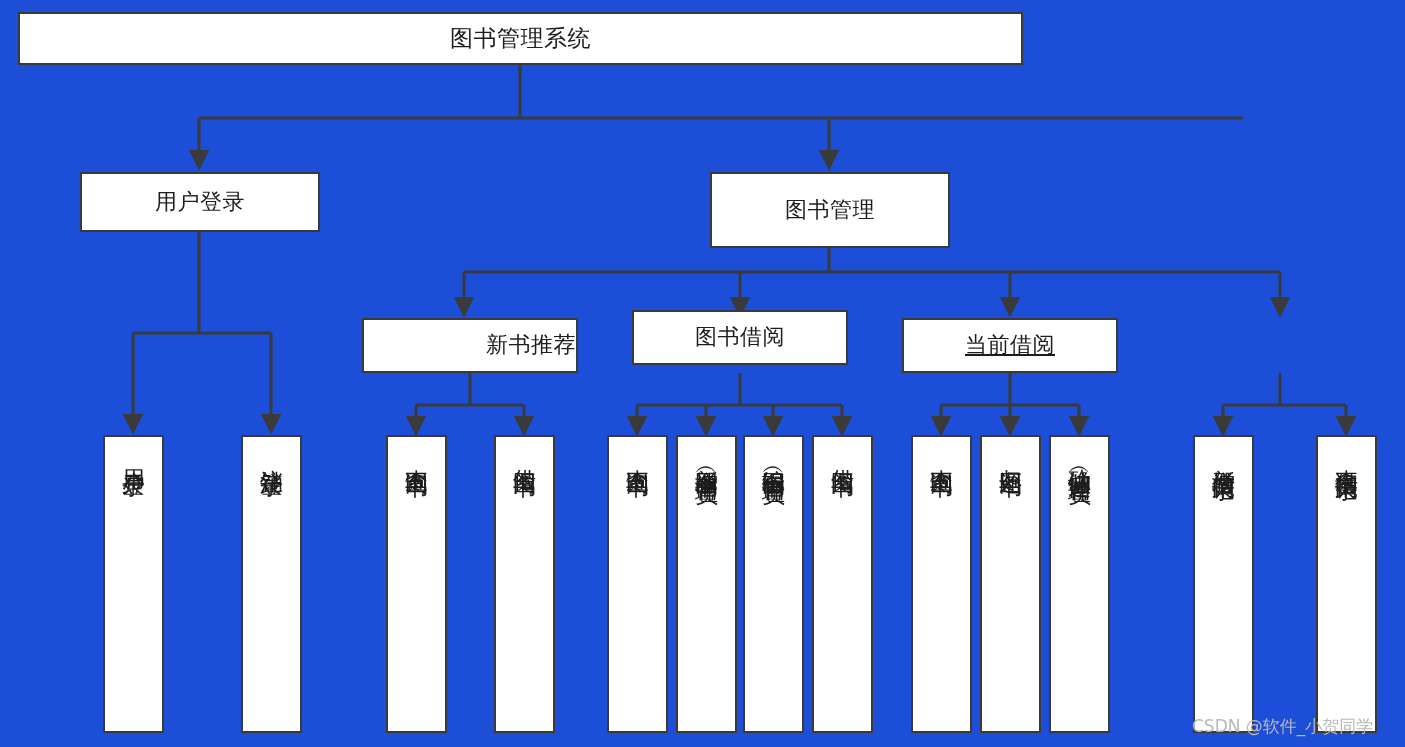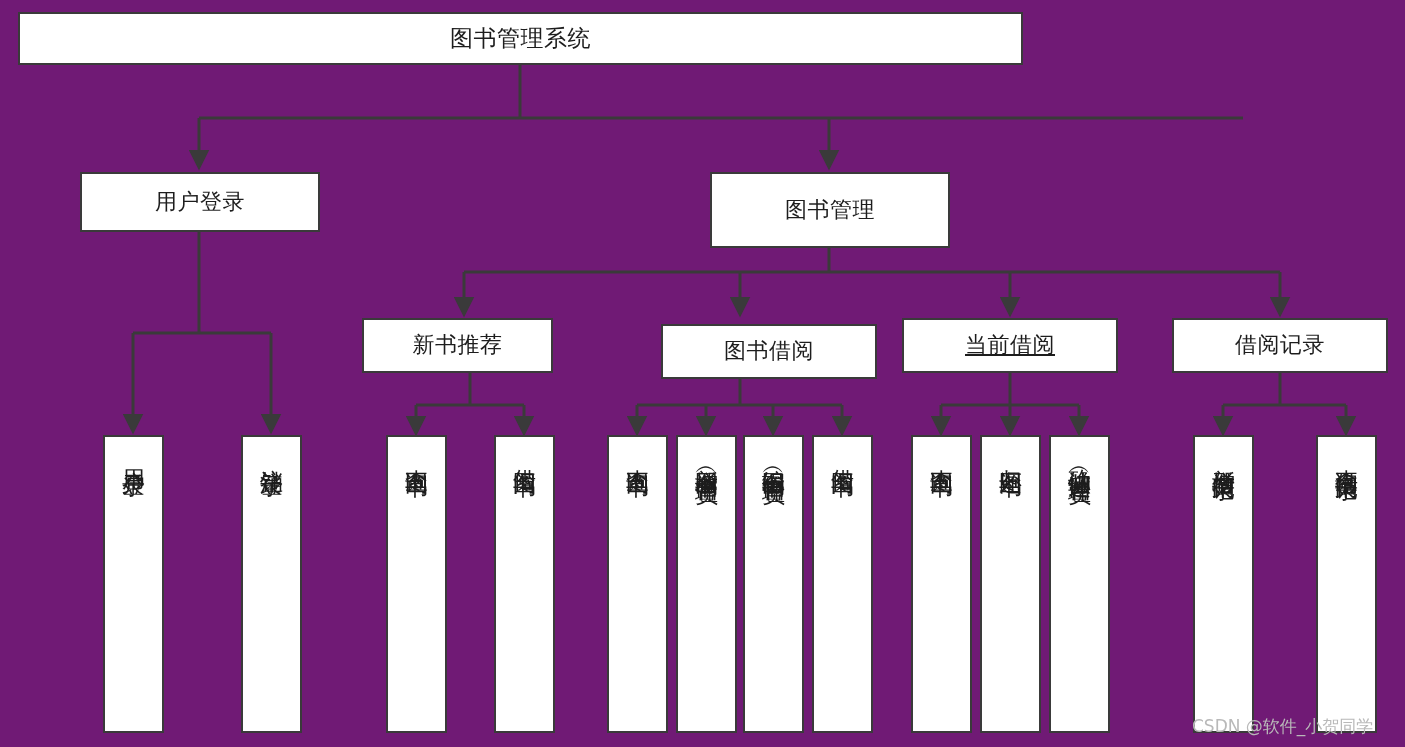--- a/index.html
+++ b/index.html
@@ -8,21 +8,21 @@
     padding: 0;
     background: #ffffff;
   }
   body {
     font-family: "DejaVu Sans", "Liberation Sans", sans-serif;
   }
   #diagram-canvas {
     position: relative;
     width: 1405px;
     height: 747px;
-    background: #701a75;
+    background: #1d4ed8;
     overflow: hidden;
   }
   #edge-layer {
     position: absolute;
     left: 0;
     top: 0;
     width: 1405px;
     height: 747px;
     pointer-events: none;
   }
@@ -136,32 +136,29 @@
     <span class="node-label">图书管理系统</span>
   </div>
 
   <div class="node horiz" style="left:80px; top:172px; width:240px; height:60px;">
     <span class="node-label">用户登录</span>
   </div>
   <div class="node horiz" style="left:710px; top:172px; width:240px; height:76px;">
     <span class="node-label">图书管理</span>
   </div>
 
-  <div class="node horiz" style="left:362px; top:318px; width:191px; height:55px;">
+  <div class="node horiz" style="left:362px; top:318px; width:216px; height:55px;justify-content:flex-end;">
     <span class="node-label">新书推荐</span>
   </div>
-  <div class="node horiz" style="left:632px; top:324px; width:216px; height:55px;margin-left:29px;">
+  <div class="node horiz" style="left:632px; top:310px; width:216px; height:55px;">
     <span class="node-label">图书借阅</span>
   </div>
   <div class="node horiz" style="left:902px; top:318px; width:216px; height:55px;text-decoration:underline;">
     <span class="node-label">当前借阅</span>
   </div>
-  <div class="node horiz" style="left:1172px; top:318px; width:216px; height:55px;">
-    <span class="node-label">借阅记录</span>
-  </div>
 
   <div class="node vert" style="left:103px; top:435px; width:61px; height:298px;">
     <span class="node-label">用户登录</span>
   </div>
   <div class="node vert" style="left:241px; top:435px; width:61px; height:298px;">
     <span class="node-label">注销登录</span>
   </div>
 
   <div class="node vert" style="left:386px; top:435px; width:61px; height:298px;">
     <span class="node-label">查询图书</span>

